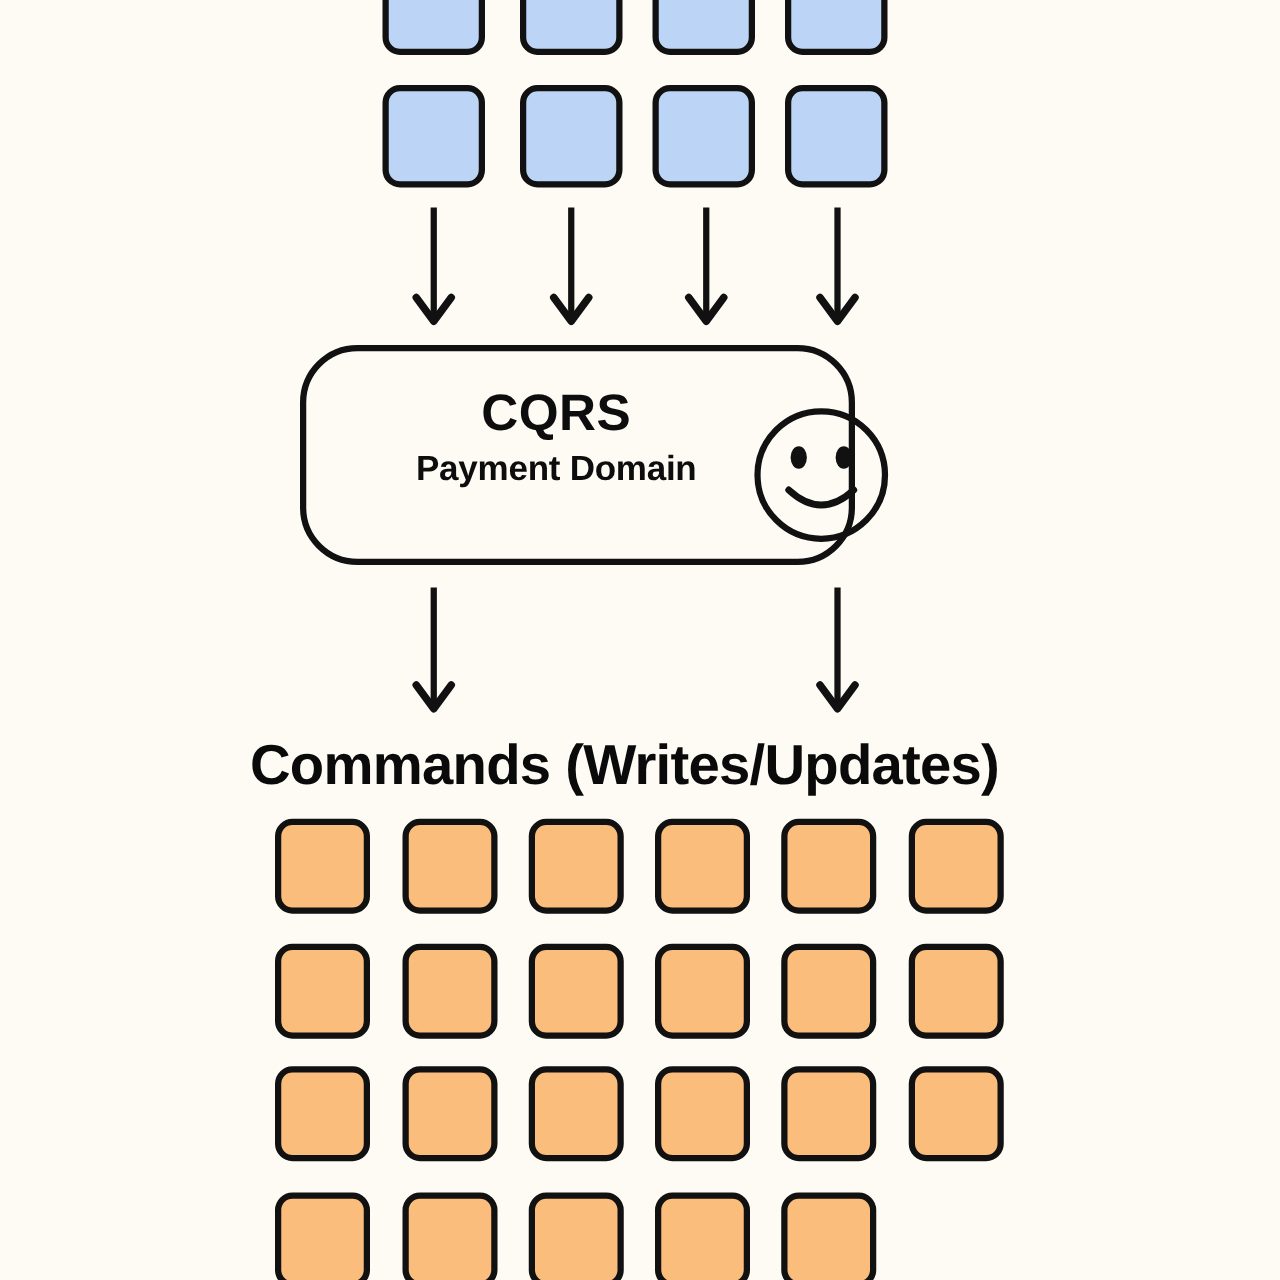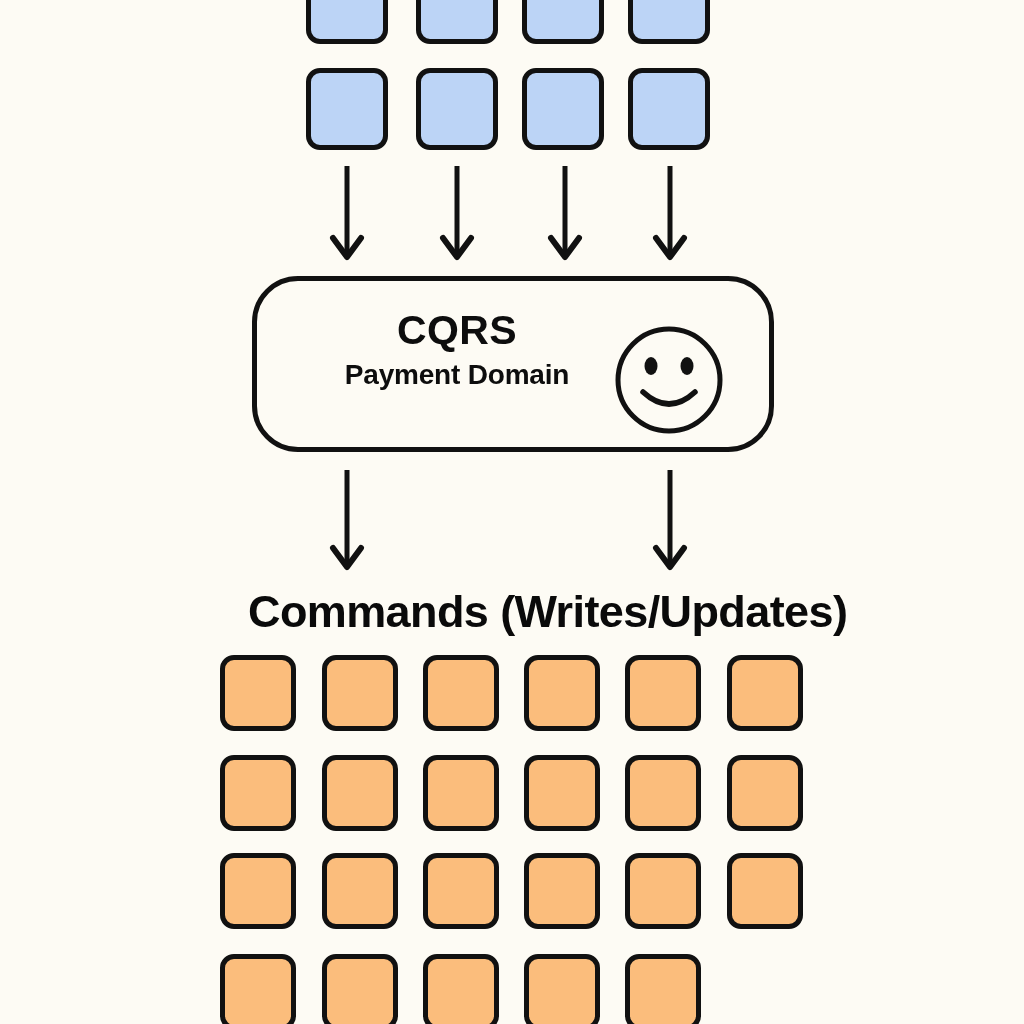--- a/index.html
+++ b/index.html
@@ -101,21 +101,21 @@
       <line x1="670" y1="166" x2="670" y2="256"></line>
     </g>
     <g stroke="#111111" stroke-width="6" fill="none" stroke-linecap="round" stroke-linejoin="round">
       <polyline points="333,238 347,257 361,238"></polyline>
       <polyline points="443,238 457,257 471,238"></polyline>
       <polyline points="551,238 565,257 579,238"></polyline>
       <polyline points="656,238 670,257 684,238"></polyline>
     </g>
   </svg>
 
-  <div class="domain-box" style="left:252px; top:276px; width:522px; height:176px;text-decoration:underline;">
+  <div class="domain-box" style="left:240px; top:276px; width:444px; height:176px;text-decoration:underline;">
 
     <div class="domain-text domain-title" style="left:0; top:26px; width:400px;">CQRS</div>
 
     <div class="domain-text domain-subtitle" style="left:0; top:78px; width:400px;">Payment Domain</div>
 
     <svg class="smiley" style="left:356px; top:43px;" width="112" height="112" viewBox="0 0 112 112">
       <circle cx="56" cy="56" r="51" fill="none" stroke="#111111" stroke-width="5"></circle>
       <ellipse cx="38" cy="42" rx="6.5" ry="9" fill="#111111"></ellipse>
       <ellipse cx="74" cy="42" rx="6.5" ry="9" fill="#111111"></ellipse>
       <path d="M 30 68 Q 56 92 82 68" fill="none" stroke="#111111" stroke-width="5.5" stroke-linecap="round"></path>
@@ -126,21 +126,21 @@
     <g stroke="#111111" stroke-width="5" fill="none" stroke-linecap="butt">
       <line x1="347" y1="470" x2="347" y2="566"></line>
       <line x1="670" y1="470" x2="670" y2="566"></line>
     </g>
     <g stroke="#111111" stroke-width="6" fill="none" stroke-linecap="round" stroke-linejoin="round">
       <polyline points="333,548 347,567 361,548"></polyline>
       <polyline points="656,548 670,567 684,548"></polyline>
     </g>
   </svg>
 
-  <div class="caption" style="left:200px; top:586px;margin-left:48px;">Commands (Writes/Updates)</div>
+  <div class="caption" style="left:200px; top:586px;">Commands (Writes/Updates)</div>
 
   <div>
 
     <div class="tile orange" style="left:220px; top:655px; width:76px; height:76px;"></div>
     <div class="tile orange" style="left:322px; top:655px; width:76px; height:76px;"></div>
     <div class="tile orange" style="left:423px; top:655px; width:76px; height:76px;"></div>
     <div class="tile orange" style="left:524px; top:655px; width:76px; height:76px;"></div>
     <div class="tile orange" style="left:625px; top:655px; width:76px; height:76px;"></div>
     <div class="tile orange" style="left:727px; top:655px; width:76px; height:76px;"></div>
 

